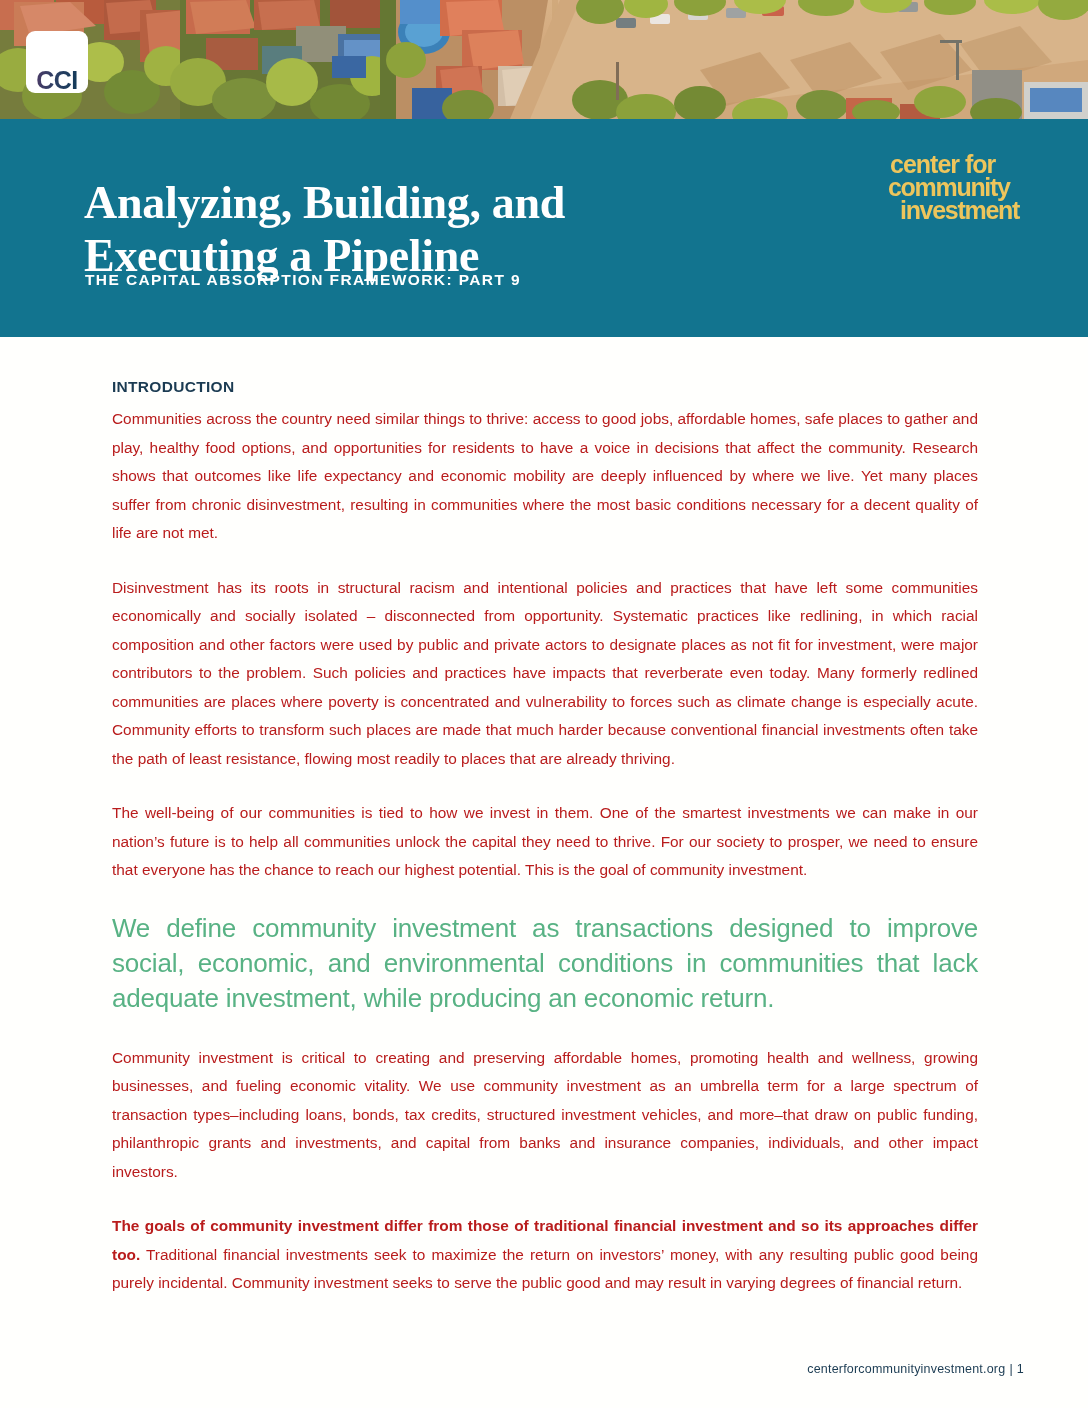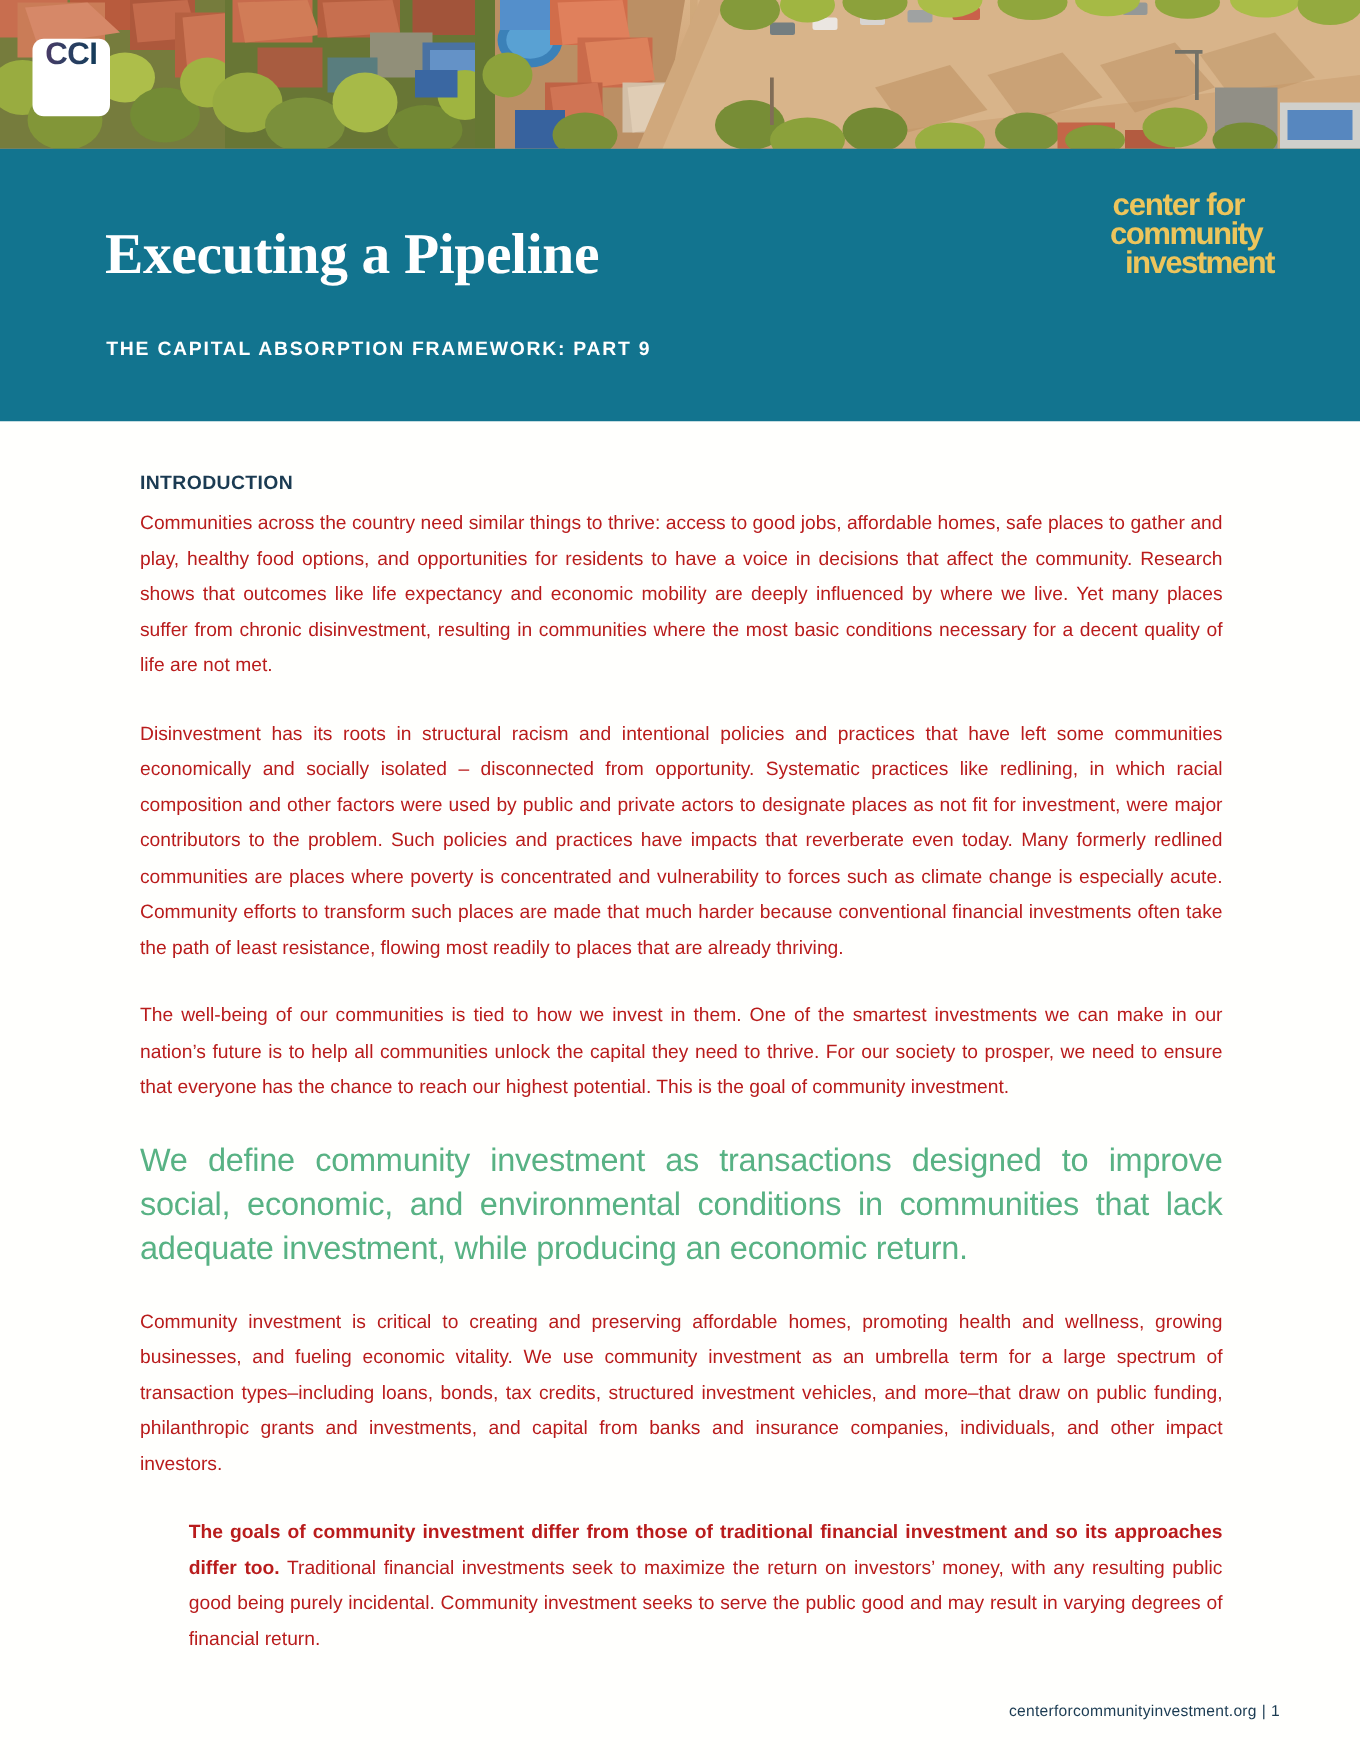--- a/index.html
+++ b/index.html
@@ -29,21 +29,21 @@
 
   .cci-logo {
     position: absolute;
     left: 26px;
     top: 31px;
     width: 62px;
     height: 62px;
     background: #ffffff;
     border-radius: 9px;
     display: flex;
-    align-items: flex-start;
+    align-items: flex-end;
     justify-content: center;
     z-index: 5;
   }
   .cci-logo-text {
     font-family: "Liberation Sans", sans-serif;
     font-weight: bold;
     font-size: 25px;
     letter-spacing: -0.5px;
     background: linear-gradient(95deg,#4b3a66 0%,#2d3f63 45%,#123a58 100%);
     -webkit-background-clip: text;
@@ -117,21 +117,21 @@
     margin: 0 0 9px 0;
   }
   p.body-text {
     color: #b91c1c;
     font-family: "Liberation Sans", sans-serif;
     font-size: 15.4px;
     line-height: 28.5px;
     text-align: justify;
     margin: 0 0 26px 0;
   }
-  p.body-text:last-child { margin-bottom: 0; margin-left: 39px; }
+  p.body-text:last-child { margin-bottom: 0; }
   .pullquote {
     color: #58b284;
     font-family: "Liberation Sans", sans-serif;
     font-size: 26px;
     line-height: 35px;
     text-align: justify;
     margin: 6px 0 28px 0;
     letter-spacing: -0.2px;
   }
   .lead-bold { font-weight: bold; }
@@ -273,20 +273,21 @@
   </svg>
 </div>
 
 <div class="cci-logo">
   <span class="cci-logo-text">CCI</span>
 </div>
 
 <div class="header-band">
 
   <h1 class="header-title">
+    <span class="line">Analyzing, Building, and</span>
     <span class="line">Executing a Pipeline</span>
   </h1>
 
   <div class="header-subtitle">THE CAPITAL ABSORPTION FRAMEWORK: PART 9</div>
 
   <div class="brand-logo">
     <span class="l1">center for</span>
     <span class="l2">community</span>
     <span class="l3">investment</span>
   </div>

